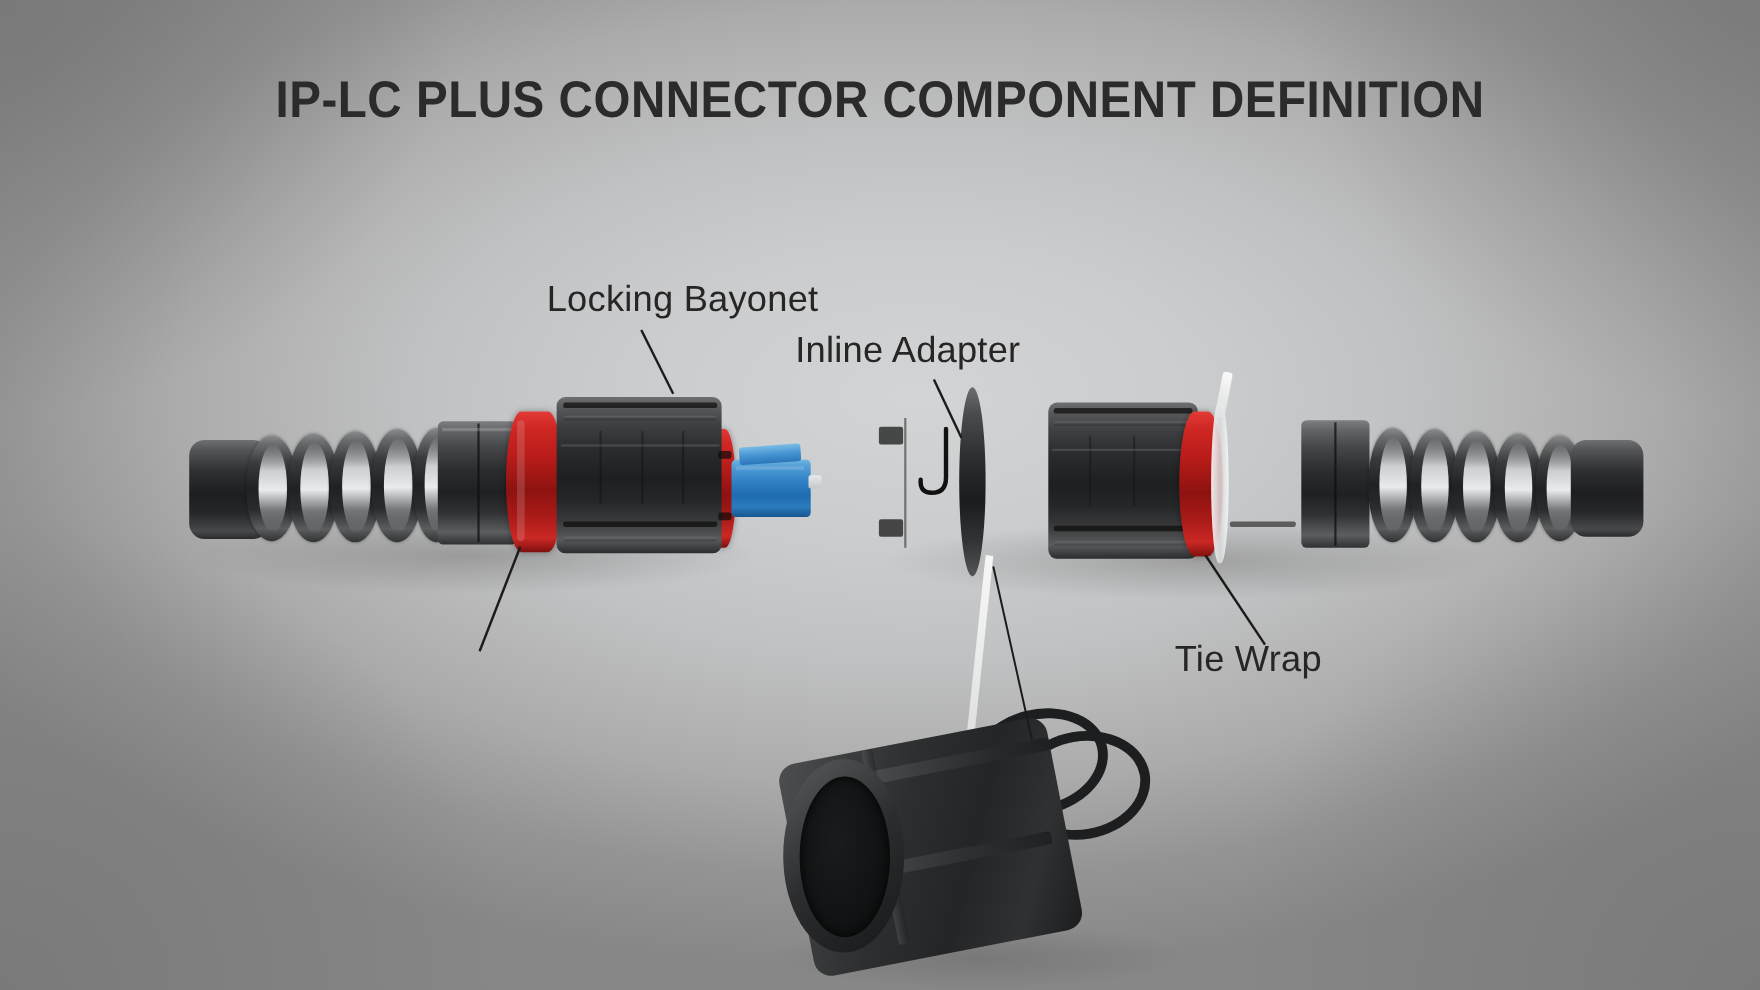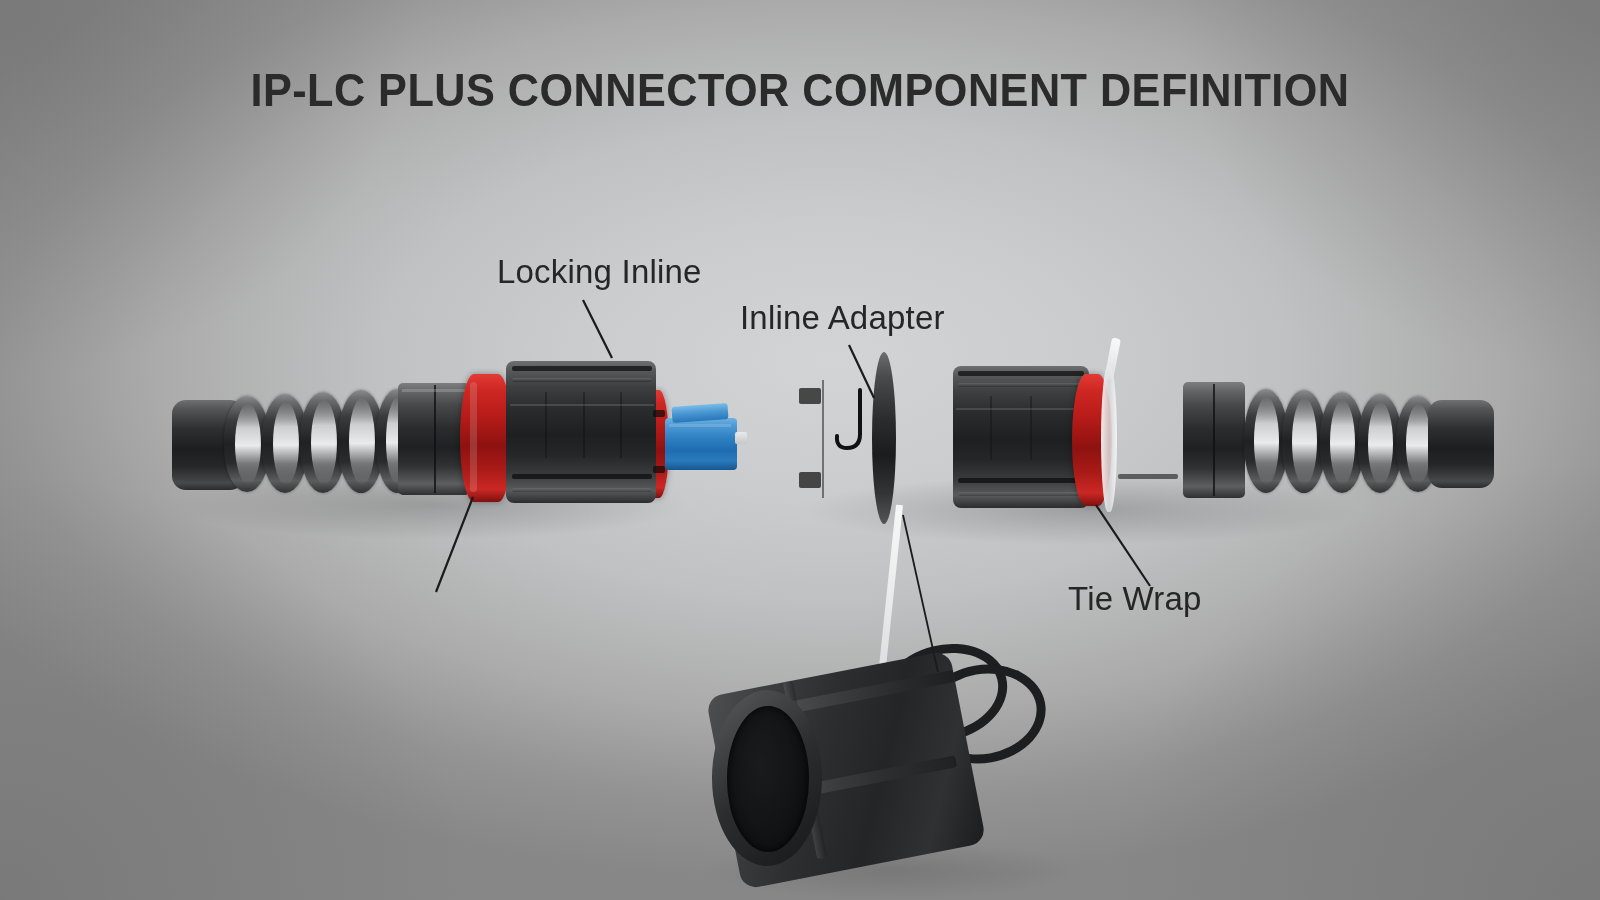--- a/index.html
+++ b/index.html
@@ -39,21 +39,21 @@
 
   .label {
     position:absolute;
     font-family:"Liberation Sans", sans-serif;
     font-size:33px;
     color:#262626;
     white-space:nowrap;
     letter-spacing:.2px;
   }
   .label.lbl-bayonet { left:497px; top:253px; }
-  .label.lbl-inline  { left:740px; top:299px; }
+  .label.lbl-inline  { left:723px; top:299px; }
   .label.lbl-secure  { left:333px; top:604px; }
   .label.lbl-tiewrap { left:1068px; top:580px; }
 
   svg.leaders { position:absolute; inset:0; width:1600px; height:900px; pointer-events:none; }
 
   
   .part { position:absolute; }
 
   
   .boot { position:absolute; }
@@ -302,17 +302,17 @@
   </div>
 
   <svg class="leaders">
     <line x1="583" y1="300" x2="612" y2="358" stroke="#1b1b1b" stroke-width="2.2"></line>
     <line x1="849" y1="345" x2="874" y2="398" stroke="#1b1b1b" stroke-width="2.2"></line>
     <line x1="473" y1="497" x2="436" y2="592" stroke="#1b1b1b" stroke-width="2.2"></line>
     <line x1="1096" y1="505" x2="1150" y2="586" stroke="#1b1b1b" stroke-width="2.2"></line>
     <line x1="903" y1="515" x2="938" y2="672" stroke="#1b1b1b" stroke-width="1.8"></line>
   </svg>
 
-  <div class="label lbl-bayonet">Locking Inline</div>
+  <div class="label lbl-bayonet">Locking Bayonet</div>
   <div class="label lbl-inline">Inline Adapter</div>
   <div class="label lbl-tiewrap">Tie Wrap</div>
 
 </div>
 
 </body></html>

